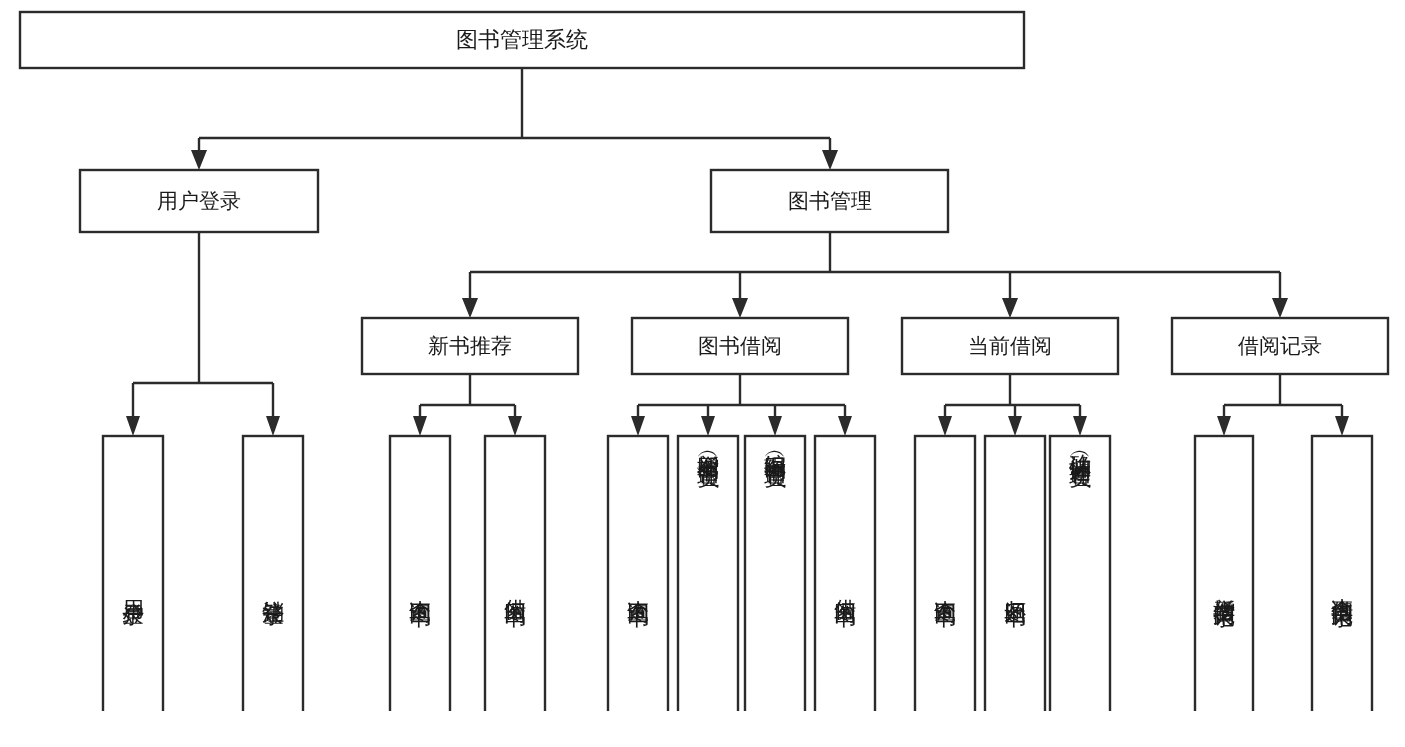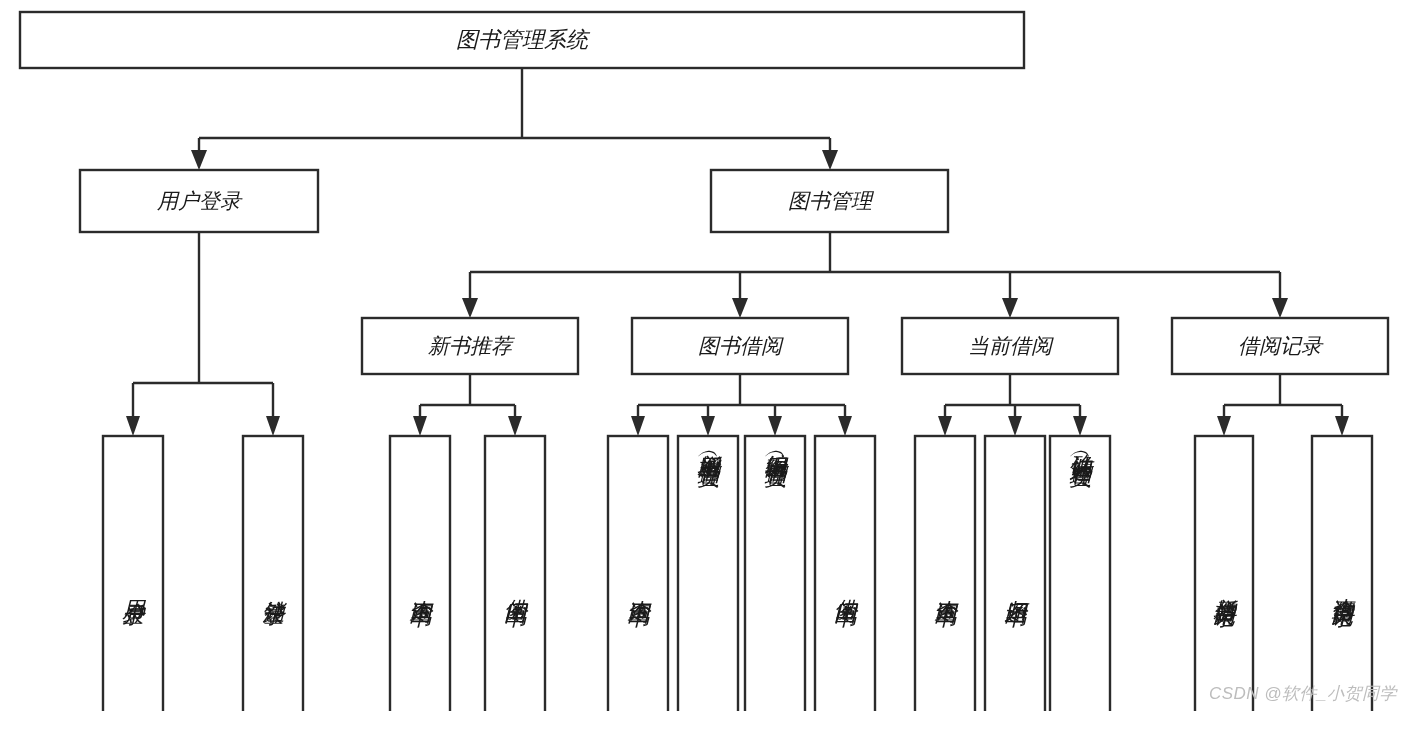--- a/index.html
+++ b/index.html
@@ -9,21 +9,20 @@
   }
   body {
     font-family: "Liberation Sans", "DejaVu Sans", sans-serif;
   }
   #diagram-root {
     position: relative;
     width: 1405px;
     height: 711px;
     background: #ffffff;
     overflow: hidden;
-    font-style: italic;
   }
   svg.tree-svg {
     position: absolute;
     left: 0;
     top: 0;
     width: 1405px;
     height: 747px;
     display: block;
   }
   .node-box {
@@ -241,14 +240,13 @@
   <div class="leaf-label-wrap" style="left:1050px; top:436px; width:60px; height:299px; align-items:flex-start;">
     <span class="leaf-label">确认归还（管理员）</span>
   </div>
   <div class="leaf-label-wrap" style="left:1195px; top:436px; width:58px; height:299px;">
     <span class="leaf-label">新增借阅记录</span>
   </div>
   <div class="leaf-label-wrap" style="left:1312px; top:436px; width:60px; height:299px;">
     <span class="leaf-label">查询借阅记录</span>
   </div>
 
-  <div class="watermark">CSDN @软件_小贺同学</div>
 </div>
 
 </body></html>

